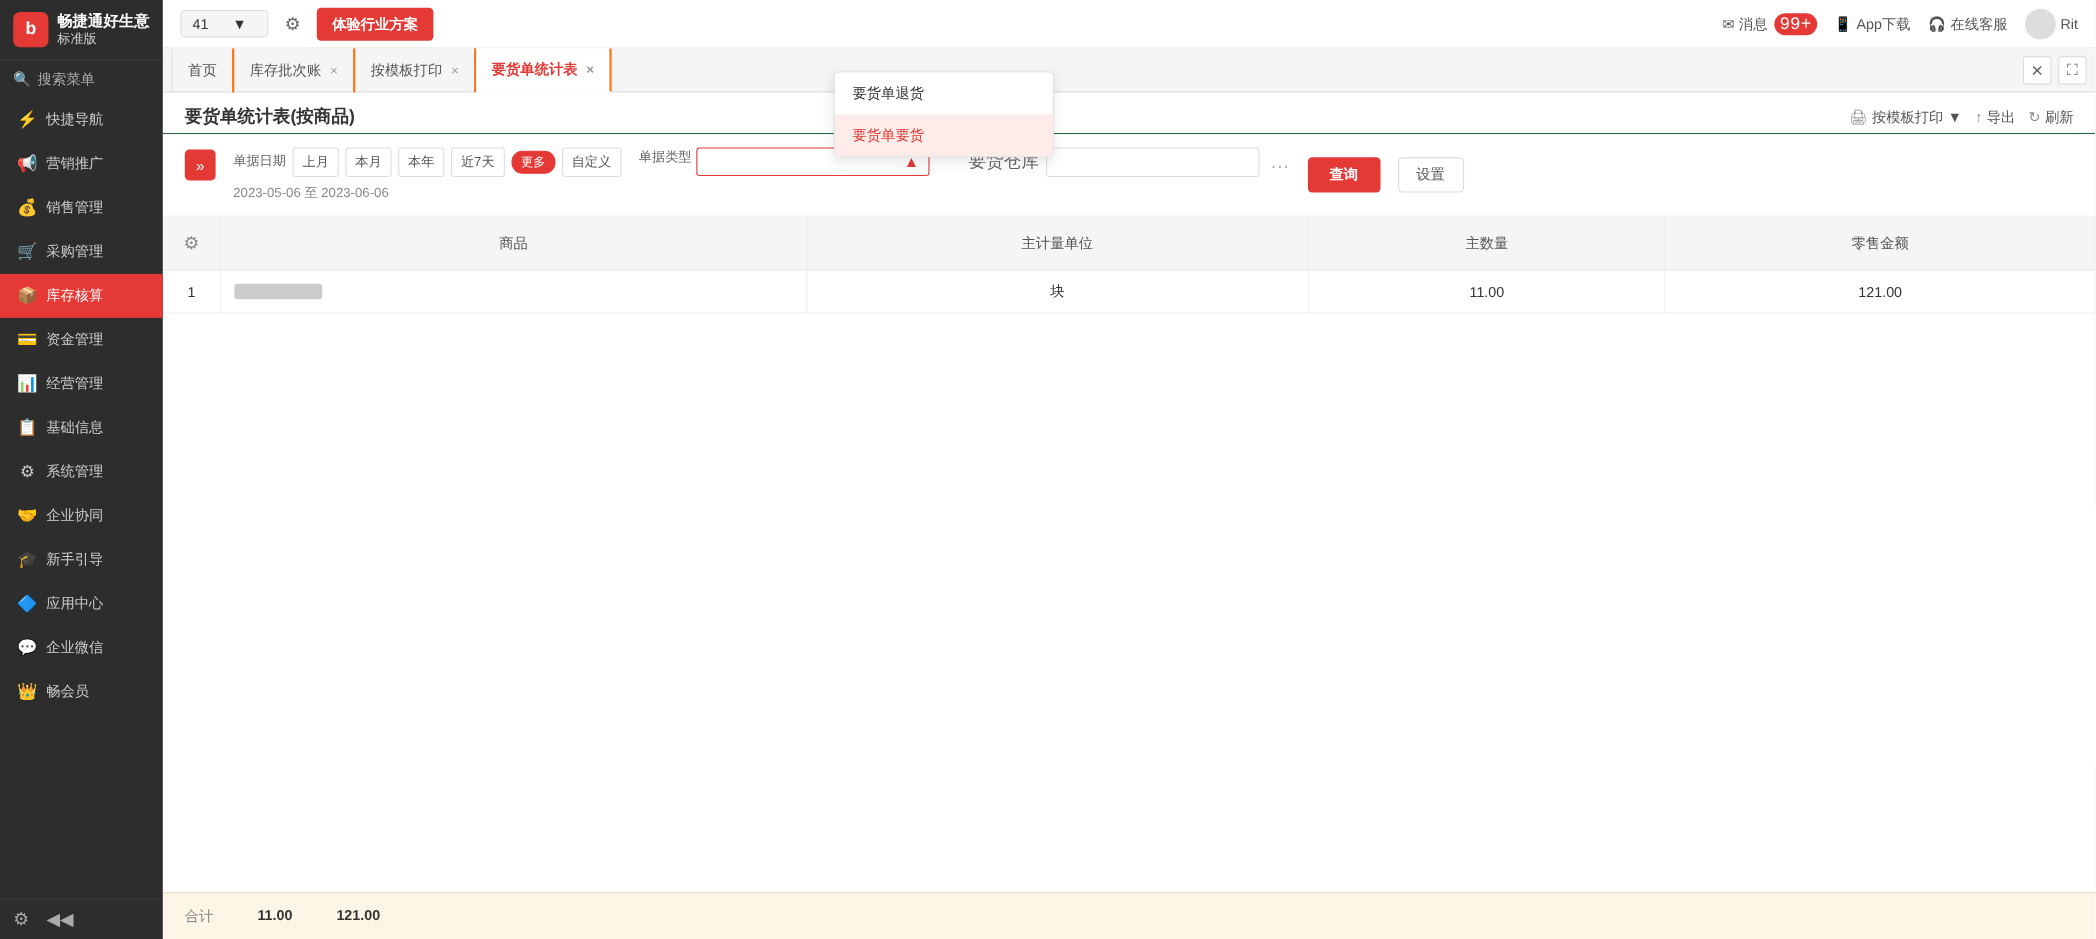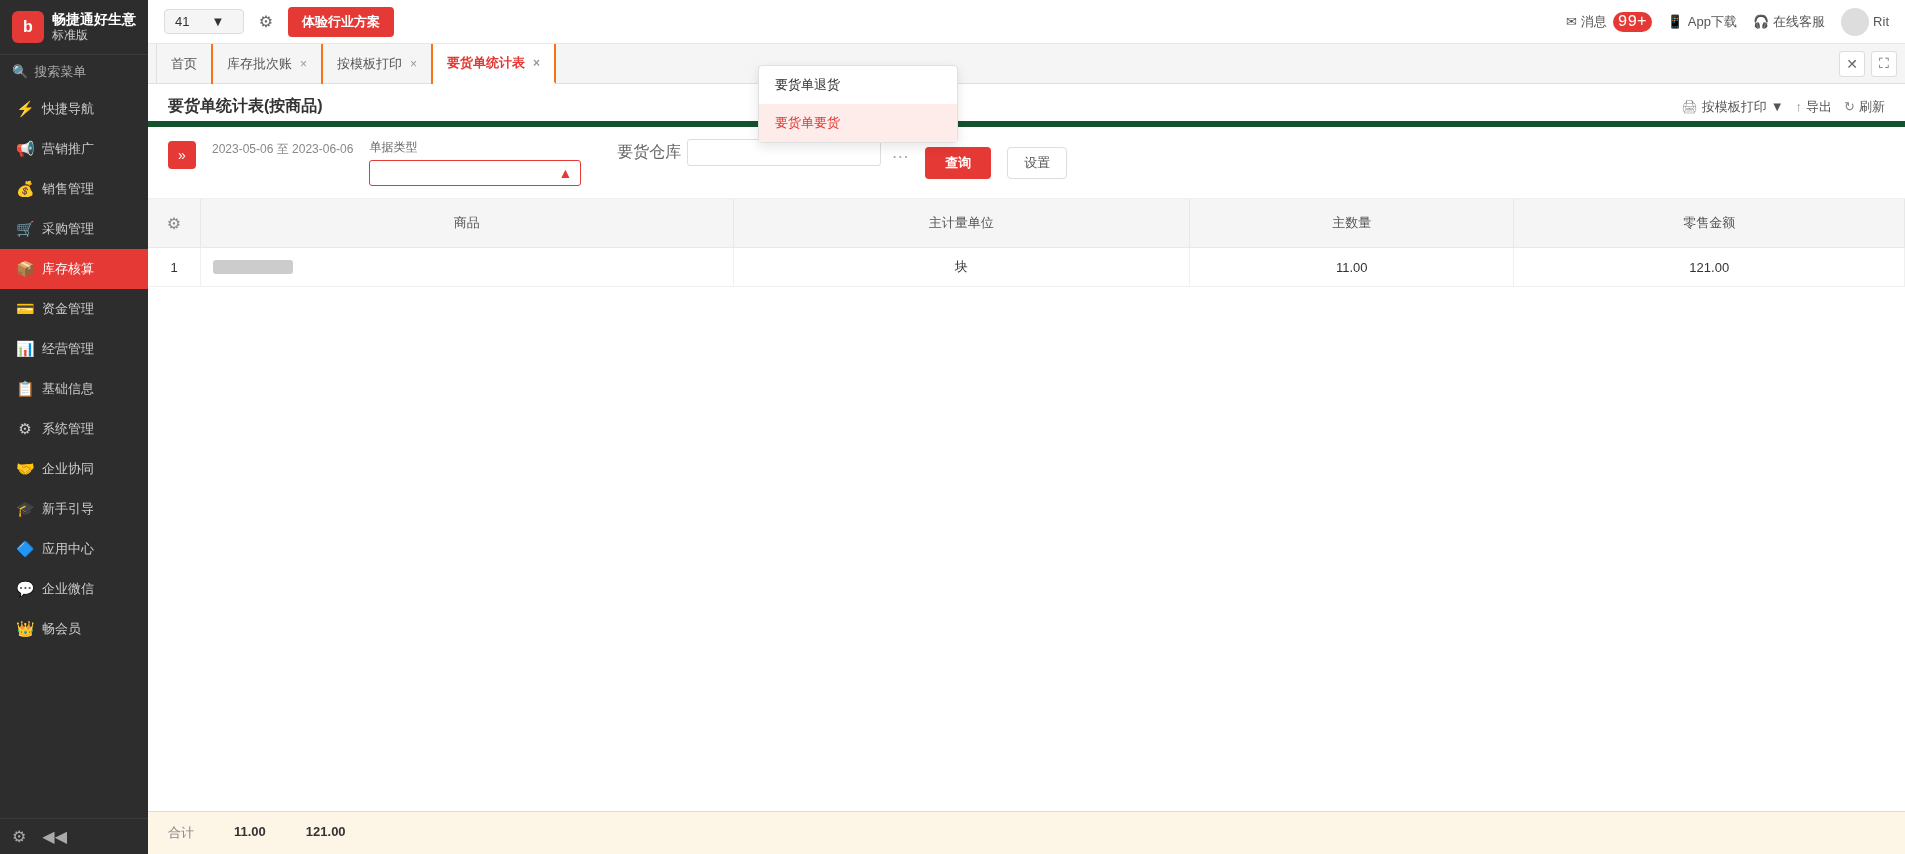--- a/index.html
+++ b/index.html
@@ -222,21 +222,21 @@
       overflow-y: auto;
       background: #fff;
       display: flex;
       flex-direction: column;
     }
     .page-header {
       display: flex;
       align-items: center;
       justify-content: space-between;
       padding: 12px 20px 4px 20px;
-      border-bottom: 6px solid #14532d;
+      border-bottom: 1px solid #14532d;
     }
     .page-title {
       font-size: 16px;
       font-weight: bold;
       color: #333;
     }
     .page-actions {
       display: flex;
       align-items: center;
       gap: 12px;
@@ -309,21 +309,20 @@
       padding: 2px 8px;
       font-size: 11px;
     }
     .date-range {
       font-size: 12px;
       color: #888;
       margin-top: 2px;
     }
     .filter-type-group {
       display: flex;
-      flex-direction: column;
       gap: 4px;
     }
     .filter-type-label {
       font-size: 12px;
       color: #666;
     }
     .filter-type-input-row {
       display: flex;
       align-items: center;
       gap: 4px;
@@ -640,20 +639,29 @@
           <span class="icon">↻</span>
           <span>刷新</span>
         </div>
       </div>
     </div>
 
     <div class="filter-bar">
       <button class="expand-btn">»</button>
 
       <div class="filter-group">
+        <div class="filter-date-row">
+          <span class="filter-label">单据日期</span>
+          <button class="date-btn">上月</button>
+          <button class="date-btn">本月</button>
+          <button class="date-btn">本年</button>
+          <button class="date-btn">近7天</button>
+          <button class="date-btn more">更多</button>
+          <button class="date-btn">自定义</button>
+        </div>
         <div class="date-range">2023-05-06 至 2023-06-06</div>
       </div>
 
       <div class="filter-type-group">
         <span class="filter-type-label">单据类型</span>
         <div class="filter-type-input-row">
           <input class="filter-type-input" type="text" value="" style="">
           <span class="filter-type-chevron">▲</span>
         </div>
       </div>

